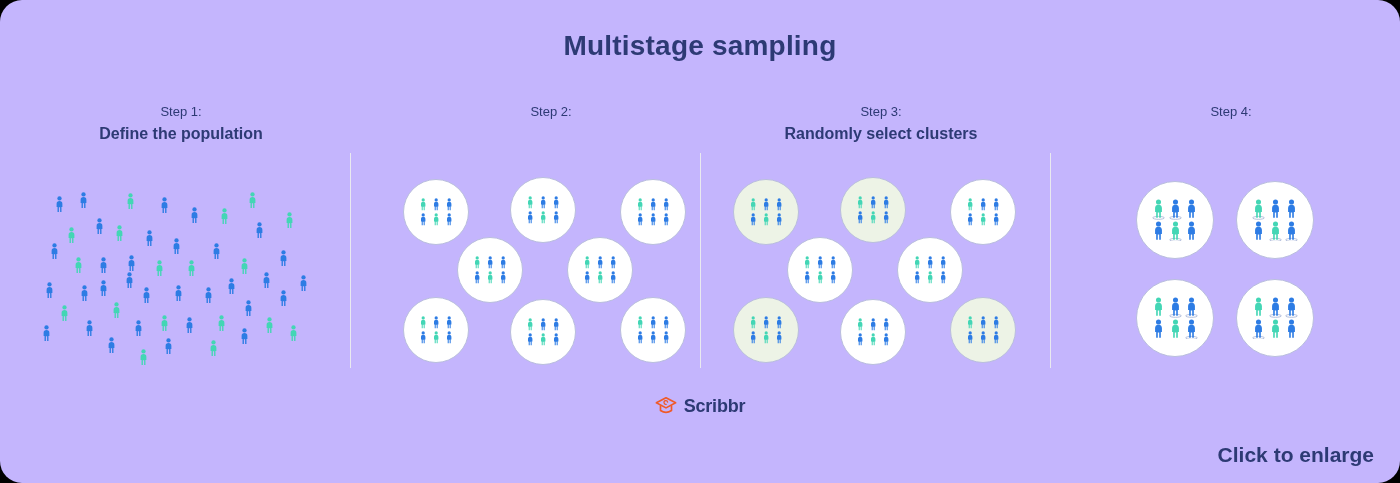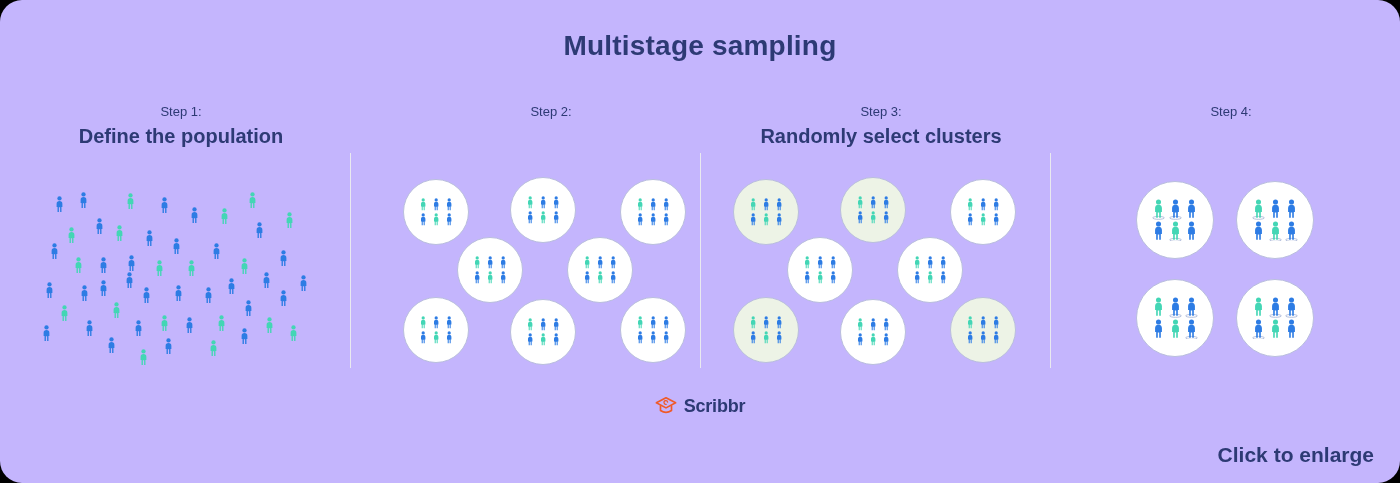--- a/index.html
+++ b/index.html
@@ -12,21 +12,21 @@
     position:absolute;top:30px;left:0;width:100%;text-align:center;
     font-size:28px;font-weight:800;color:var(--navy);letter-spacing:.2px;
   }
   .col{position:absolute;top:0;height:100%;}
   .col1{left:0;width:350px;}
   .col2{left:350px;width:350px;margin-left:20px;}
   .col3{left:700px;width:350px;}
   .col4{left:1050px;width:350px;}
   .step-header{position:absolute;top:104px;left:6px;width:100%;text-align:center;color:var(--navy);}
   .step-label{font-size:13px;font-weight:400;margin-bottom:5px;}
-  .step-title{font-size:20px;font-weight:700;line-height:1.25;padding:0 28px;}
+  .step-title{font-size:16px;font-weight:700;line-height:1.25;padding:0 28px;}
   .graphic{position:absolute;top:178px;height:192px;overflow:visible;}
   .g-wide{left:30px;width:290px;}
   .g-narrow{left:45px;width:260px;}
   .graphic{position:absolute;}
   .scatter-person{position:absolute;width:11px;height:17.4px;}
   .cluster-circle{
     position:absolute;border-radius:50%;box-sizing:border-box;
     border:1px solid var(--circle-border);background:#fff;
     display:flex;flex-direction:column;align-items:center;justify-content:center;gap:1px;
   }

